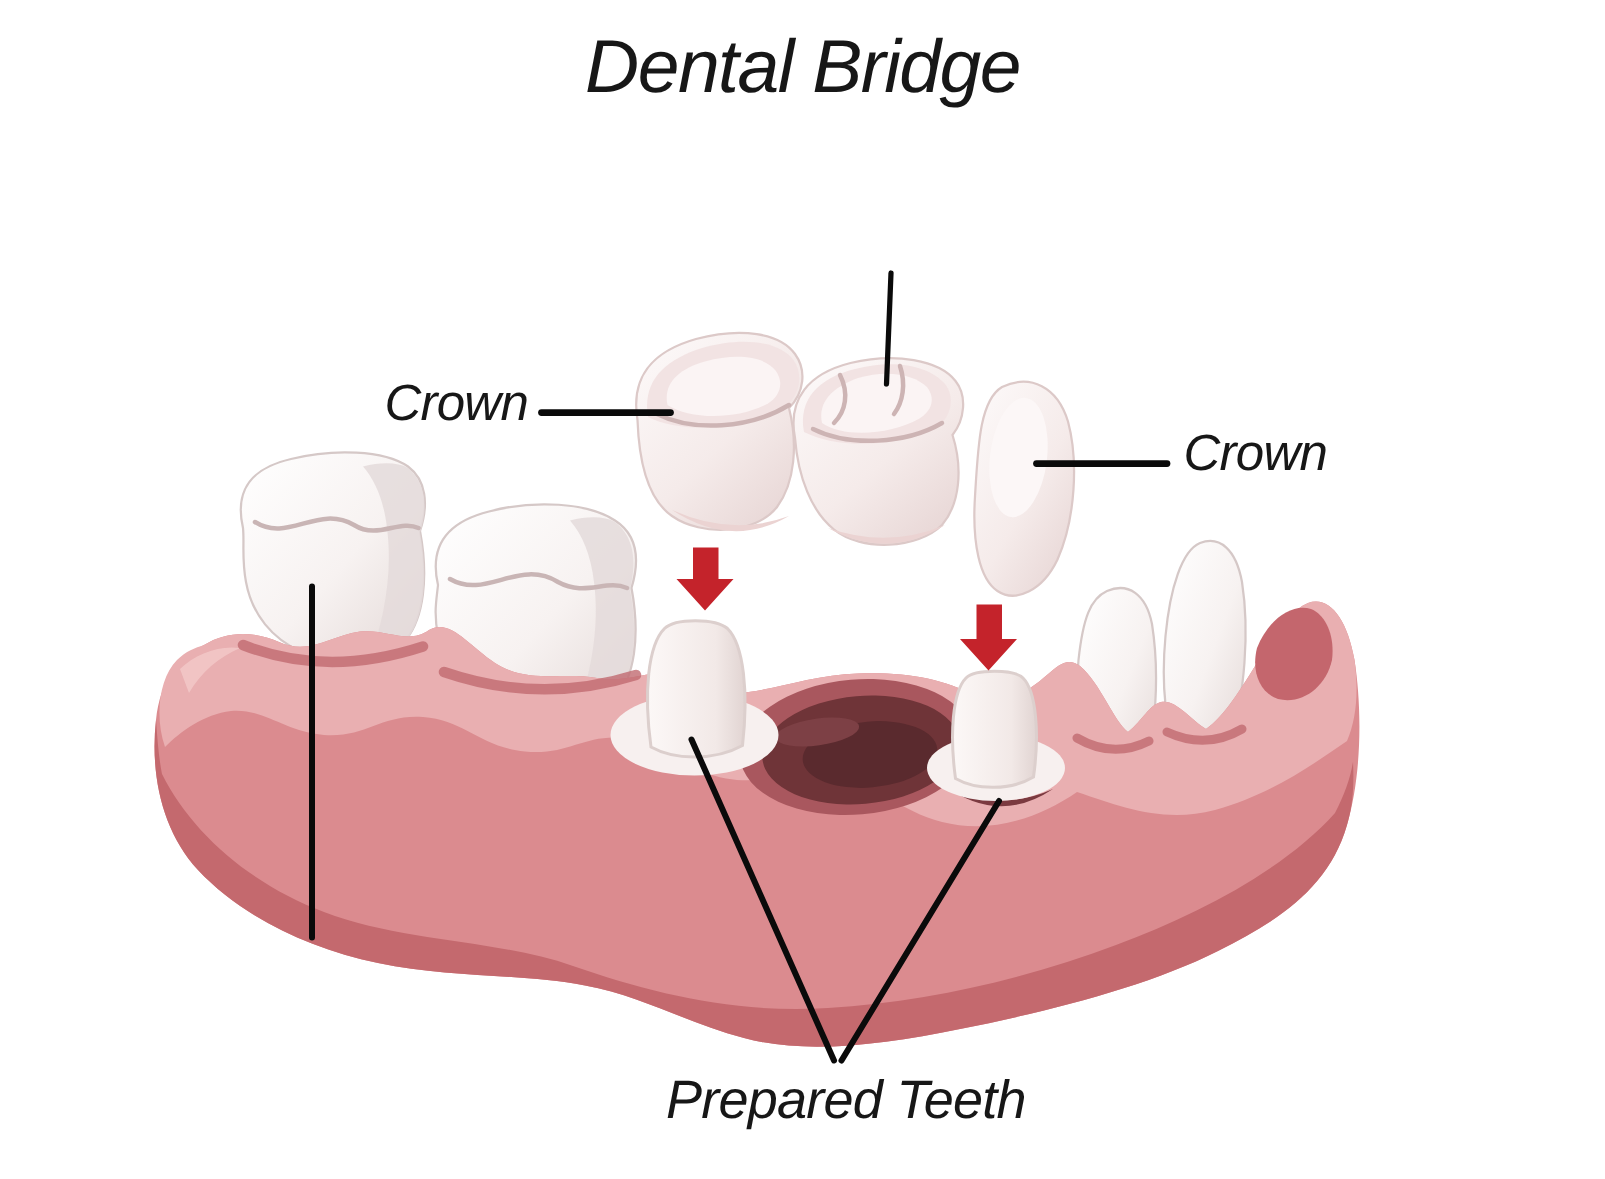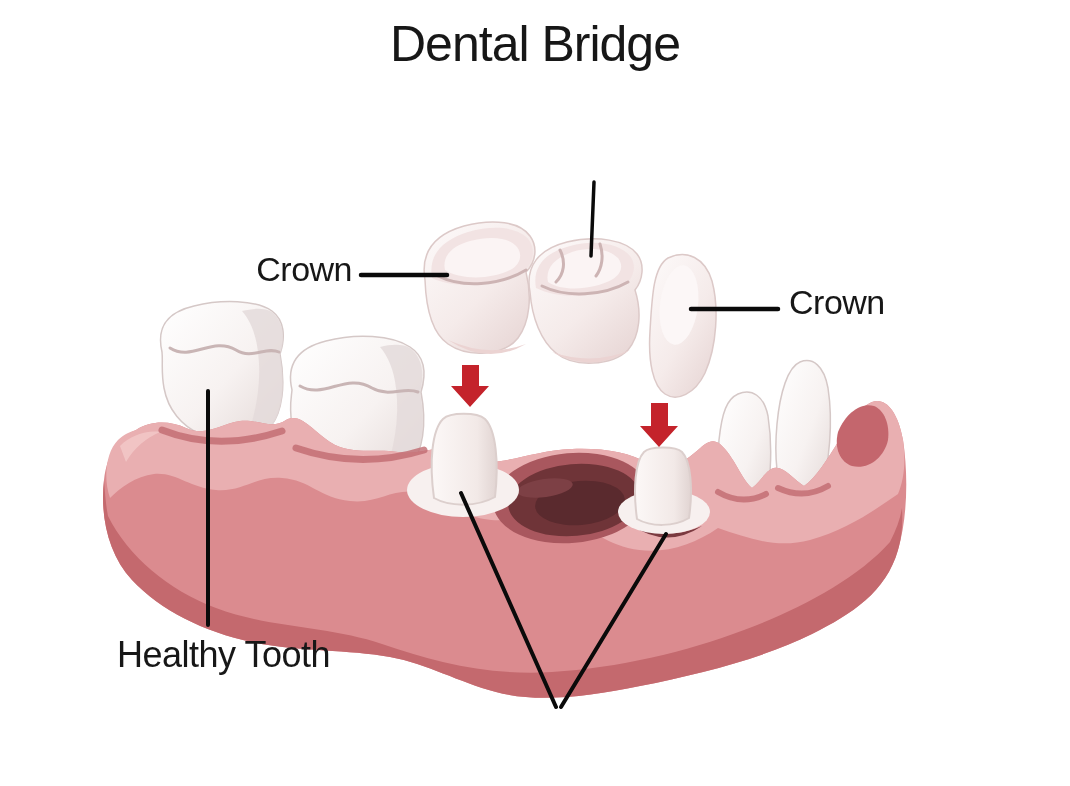--- a/index.html
+++ b/index.html
@@ -3,20 +3,21 @@
 <meta charset="utf-8">
 <style>
   html,body{margin:0;padding:0;background:#ffffff;}
   .stage{
     position:relative;
     width:1070px;height:786px;
     background:#ffffff;
     overflow:hidden;
     font-family:"Liberation Sans", sans-serif;
     color:#1b1b1b;
+    font-style:italic;
   }
   .stage svg{position:absolute;inset:0;}
   .label{
     position:absolute;
     white-space:nowrap;
     color:#171717;
     letter-spacing:-0.5px;
     line-height:1.15;
   }
   #lbl-title{
@@ -125,15 +126,15 @@
       <line x1="691" y1="309" x2="778" y2="309" stroke-width="4.5"></line>
       <line x1="208" y1="391" x2="208" y2="625" stroke-width="4"></line>
       <line x1="461" y1="493" x2="556" y2="707" stroke-width="4"></line>
       <line x1="666" y1="534" x2="561" y2="707" stroke-width="4"></line>
     </g>
   </svg>
 
   <div class="label" id="lbl-title">Dental Bridge</div>
   <div class="label" id="lbl-crown-left">Crown</div>
   <div class="label" id="lbl-crown-right">Crown</div>
-  <div class="label" id="lbl-healthy">Healthy Tooth</div>
+  <div class="label" id="lbl-prepared">Prepared Teeth</div>
 
 </div>
 
 </body></html>

